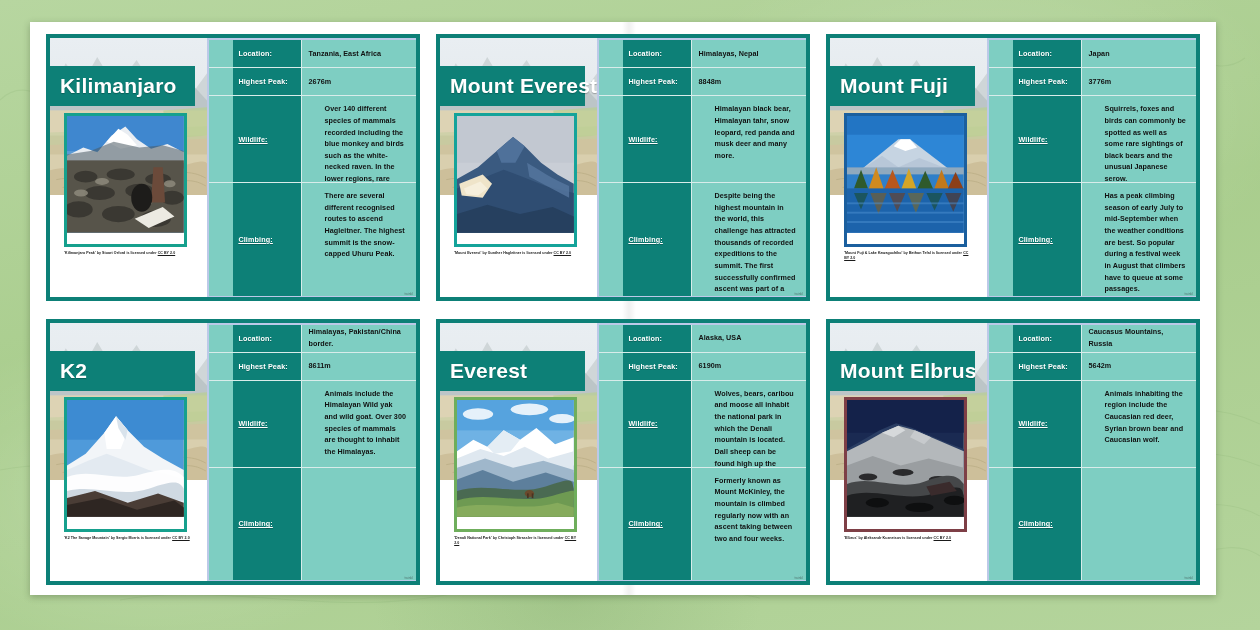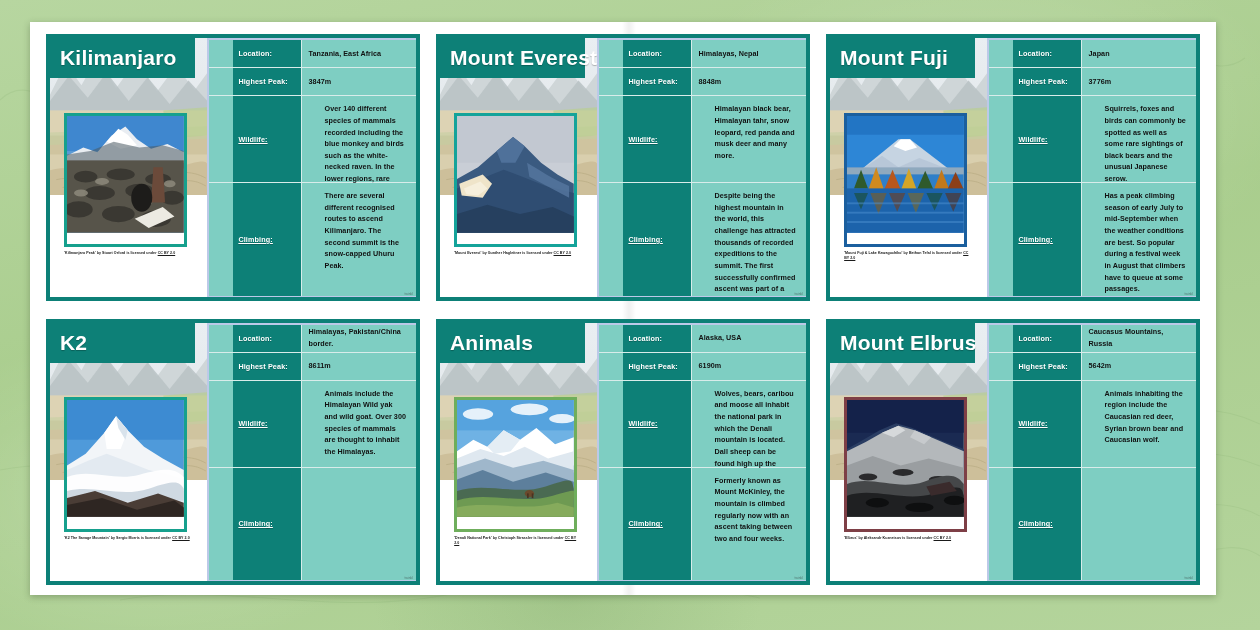--- a/index.html
+++ b/index.html
@@ -75,21 +75,21 @@
   .backdrop { position: absolute; inset: 0; }
 
   .title-bar {
     position: absolute;
     left: 0; top: 0;
     width: 100%;
     background: #0d8077;
     padding: 9px 8px 10px 10px;
     z-index: 3;
   }
-  .title-bar.narrow { width: 92%; }
+  .title-bar.narrow { width: 92%; margin-top: 28px; }
 
   .card-title {
     color: #ffffff;
     font-weight: bold;
     font-size: 21px;
     line-height: 1.02;
     letter-spacing: .2px;
     text-shadow: 0 1px 1px rgba(0,0,0,0.25);
     white-space: nowrap;
   }
@@ -275,31 +275,31 @@
 
     <div class="card-right">
 
       <div class="row r-location">
         <div class="cell-label">Location:</div>
         <div class="cell-value">Tanzania, East Africa</div>
       </div>
 
       <div class="row r-peak">
         <div class="cell-label">Highest Peak:</div>
-        <div class="cell-value">3847m</div>
+        <div class="cell-value">2676m</div>
       </div>
 
       <div class="row r-wildlife">
         <div class="cell-label">Wildlife:</div>
         <div class="cell-value">Over 140 different species of mammals recorded including the blue monkey and birds such as the white-necked raven. In the lower regions, rare sightings occur of elephants, giraffes, buffalo and porcupines.</div>
       </div>
 
       <div class="row r-climbing">
         <div class="cell-label">Climbing:</div>
-        <div class="cell-value">There are several different recognised routes to ascend Kilimanjaro. The second summit is the snow-capped Uhuru Peak.</div>
+        <div class="cell-value">There are several different recognised routes to ascend Hagleitner. The highest summit is the snow-capped Uhuru Peak.</div>
       </div>
 
     </div>
 
     <div class="watermark">twinkl</div>
   </div>
 
   <div class="card">
 
     <div class="card-left">
@@ -567,21 +567,21 @@
         <path d="M72 46 L100 44 L100 62 L74 64 Z" fill="#b9cf92" opacity=".7"></path>
         <path d="M0 84 C 25 78, 50 92, 75 84 S 100 78, 100 82 L100 100 L0 100 Z" fill="#cdbf9a"></path>
         <g fill="none" stroke="#b5a880" stroke-width=".5" opacity=".8">
           <path d="M4 90 C 22 86, 40 96, 60 90 S 90 84, 99 89"></path>
           <path d="M8 95 C 28 91, 46 99, 66 94 S 92 90, 99 94"></path>
         </g>
         <text x="52" y="97" font-size="9" fill="#bdb08c" opacity=".8" font-family="serif">G</text>
       </svg>
 
       <div class="title-bar narrow">
-        <div class="card-title">Animals</div>
+        <div class="card-title">Everest</div>
       </div>
 
       <div class="photo-frame" style="border-color: rgb(111, 174, 92);">
         <svg class="photo" viewBox="0 0 100 100" preserveAspectRatio="none">
                 <rect width="100" height="100" fill="#6fb2e4"></rect>
    <rect width="100" height="26" fill="#56a3de"></rect>
    <g fill="#ffffff" opacity=".85">
      <ellipse cx="18" cy="12" rx="13" ry="5"></ellipse>
                   <ellipse cx="62" cy="8" rx="16" ry="5"></ellipse>
      <ellipse cx="90" cy="16" rx="11" ry="4"></ellipse>

